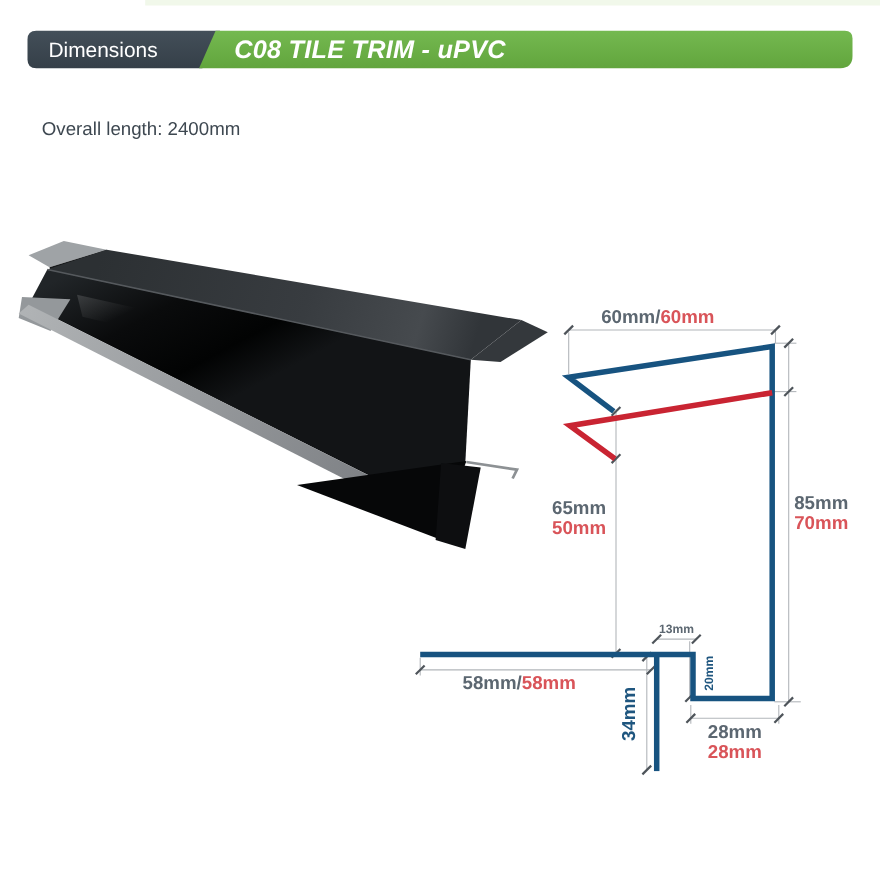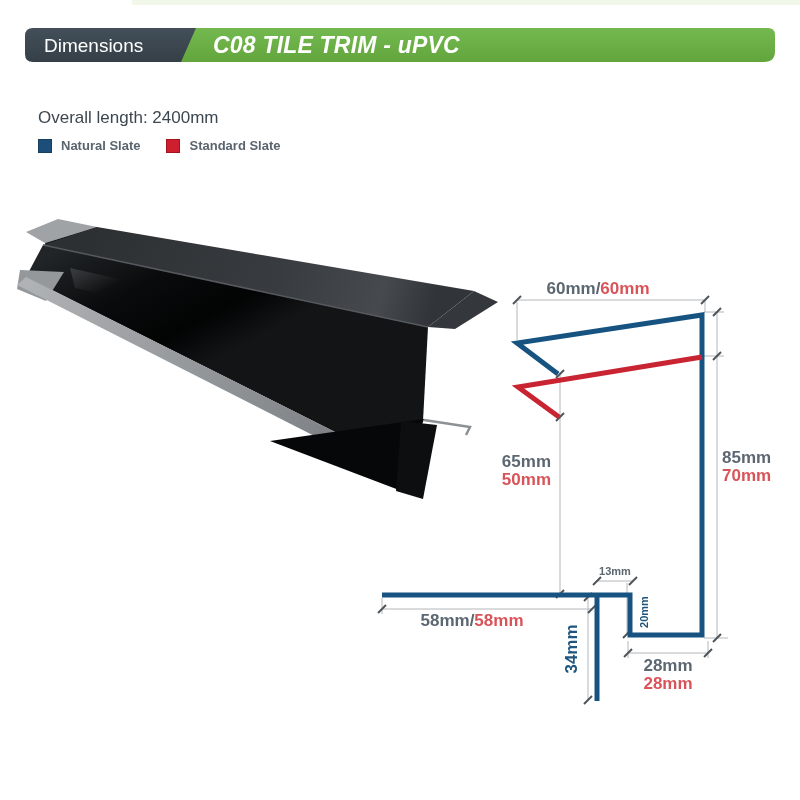--- a/index.html
+++ b/index.html
@@ -46,30 +46,20 @@
       </linearGradient>
     </defs>
     <path d="M33,28 H200 L184,62 H33 Q25,62 25,54 V36 Q25,28 33,28 Z" fill="url(#tabGrad)"></path>
     <path d="M196,28 H768 Q775,28 775,35 V51 Q775,62 764,62 H181 Z" fill="url(#greenGrad)"></path>
     <text x="44" y="52" class="tab-text">Dimensions</text>
     <text x="213" y="53" class="banner-title">C08 TILE TRIM - uPVC</text>
   </svg>
 
   <div class="overall">Overall length: 2400mm</div>
 
-  <div class="legend">
-    <div class="legend-item">
-      <span class="swatch swatch-blue"></span>
-      <span class="legend-label">Natural Slate</span>
-    </div>
-    <div class="legend-item">
-      <span class="swatch swatch-red"></span>
-      <span class="legend-label">Standard Slate</span>
-    </div>
-  </div>
 
   <svg class="art" width="800" height="800" viewBox="0 0 800 800">
     <defs>
       <linearGradient id="topGrad" gradientUnits="userSpaceOnUse" x1="93" y1="227" x2="427" y2="326">
         <stop offset="0" stop-color="#2c3033"></stop>
         <stop offset="0.55" stop-color="#383c40"></stop>
         <stop offset="0.85" stop-color="#464a4e"></stop>
         <stop offset="1" stop-color="#313539"></stop>
       </linearGradient>
       <linearGradient id="frontGrad" gradientUnits="userSpaceOnUse" x1="60" y1="250" x2="140" y2="400">

